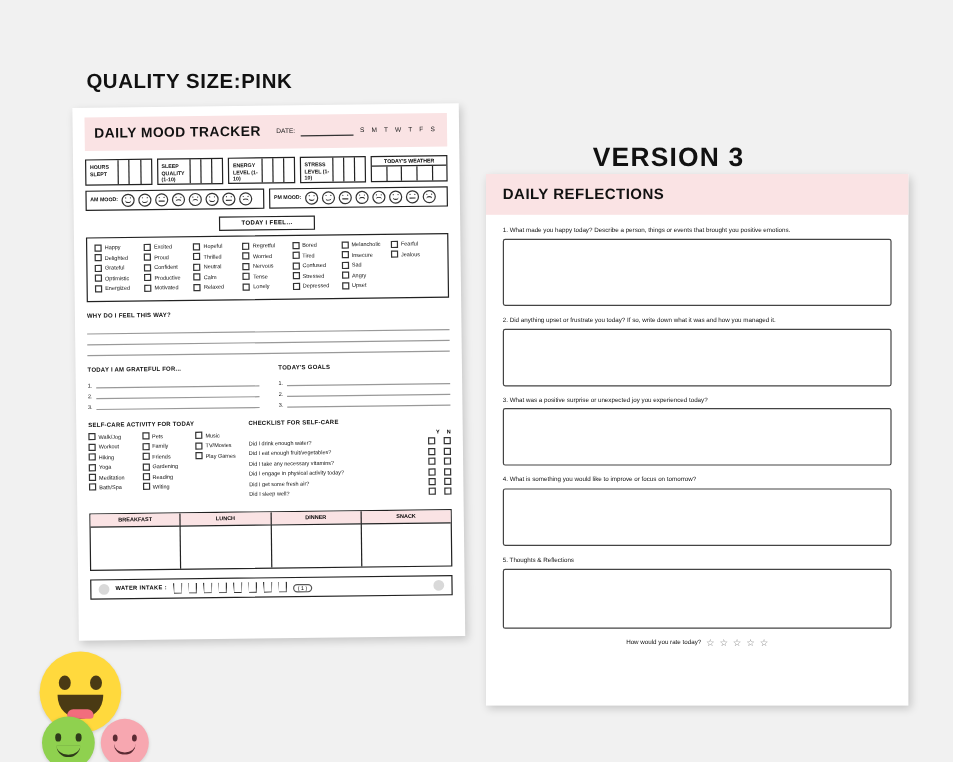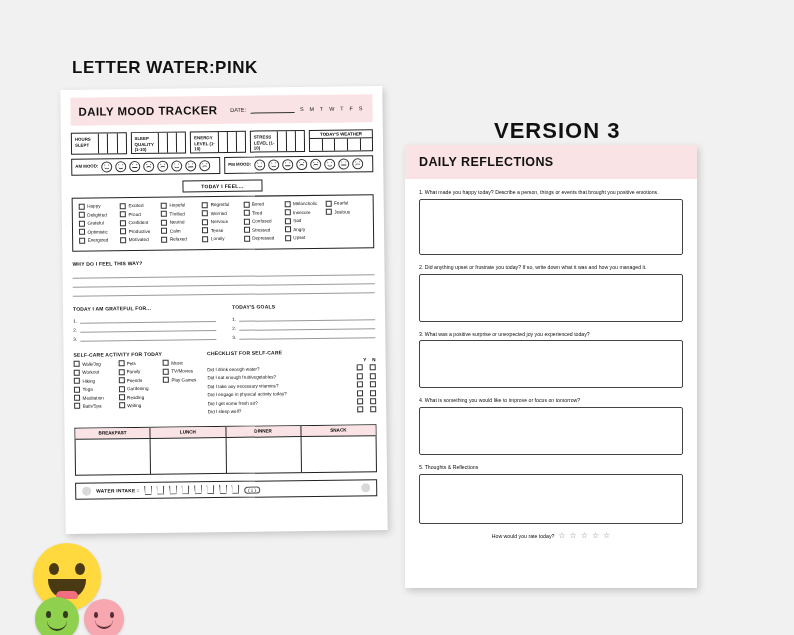--- a/index.html
+++ b/index.html
@@ -98,21 +98,21 @@
 
   .water{margin-top:7px;border:1px solid #222;display:flex;align-items:center;padding:3px 6px;gap:5px;}
   .water .wlabel{font-size:4.8px;font-weight:bold;letter-spacing:.3px;}
   .cup{width:6px;height:8px;border:.8px solid #333;border-top:none;clip-path:polygon(0 0,100% 0,88% 100%,12% 100%);}
   .water .cups{display:flex;gap:4.5px;flex:1;align-items:flex-end;}
   .water .pill{font-size:4.4px;border:.7px solid #555;border-radius:5px;padding:0 3px;}
   .water .ico{width:9px;height:9px;border-radius:50%;background:#d9d9d9;}
 
   
   .page2{
-    position:absolute;left:405px;top:145px;width:292px;height:443px;
+    position:absolute;left:405px;top:145px;width:352px;height:443px;
     background:#fff;box-shadow:2px 3px 7px rgba(0,0,0,.18);
   }
   .p2-hdr{background:#fae3e4;height:34px;display:flex;align-items:center;padding:0 14px;}
   .p2-hdr h2{margin:0;font-size:12.5px;font-weight:bold;letter-spacing:.4px;color:#111;}
   .p2-body{padding:10px 14px;box-sizing:border-box;}
   .q-label{font-size:5.2px;color:#111;margin-bottom:3px;line-height:1.3;}
   .q-box{border:1px solid #444;border-radius:2px;}
   .rate{display:flex;justify-content:center;align-items:center;gap:4px;margin-top:8px;font-size:5.2px;color:#111;}
   .star{color:#888;font-size:8px;line-height:1;}
 
@@ -142,21 +142,21 @@
     background:#f7a7b0;box-shadow:0 1px 3px rgba(0,0,0,.15);
   }
   .emoji-pink .e{position:absolute;width:4px;height:6px;background:#5b2b33;border-radius:50%;top:13px;}
   .emoji-pink .e.l{left:10px;}
   .emoji-pink .e.r{right:10px;}
   .emoji-pink .m{position:absolute;left:11px;right:11px;top:21px;height:7px;border-bottom:2.2px solid #5b2b33;border-radius:0 0 12px 12px;}
 </style>
 </head>
 <body>
 
-<div class="title-letter">LETTER WATER:PINK</div>
+<div class="title-letter">QUALITY SIZE:PINK</div>
 <div class="title-version">VERSION 3</div>
 
 <div class="page1">
   <div class="p1-inner">
     <div class="hdr">
       <h1>DAILY MOOD TRACKER</h1>
       <div class="dateline">
         <span>DATE:</span>
         <span class="dline"></span>
         <span class="dw">S M T W T F S</span>

